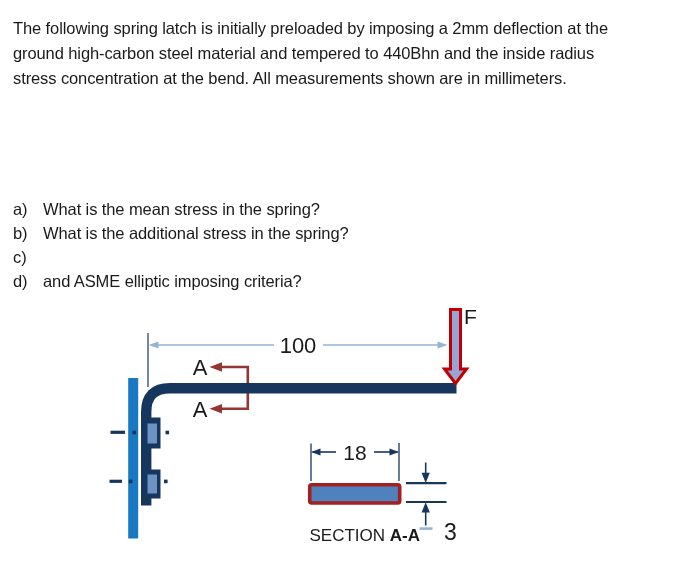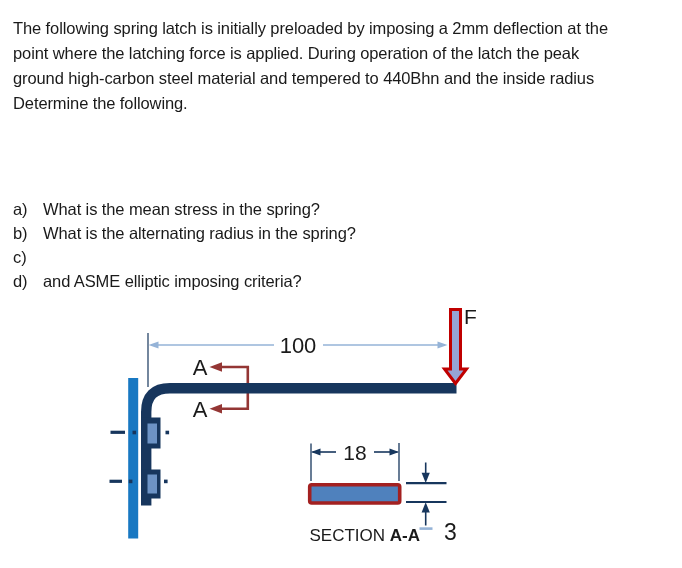--- a/index.html
+++ b/index.html
@@ -27,36 +27,35 @@
   .maroon-stroke { stroke:#943634; }
   .maroon-fill { fill:#943634; }
 </style>
 </head>
 <body>
 
 <div class="page">
 
   <div class="intro">
     <div class="tline">The following spring latch is initially preloaded by imposing a 2mm deflection at the</div>
-    <div class="tline">point where the latching force is applied. During operation of the latch the peak</div>
     <div class="tline">ground high-carbon steel material and tempered to 440Bhn and the inside radius</div>
-    <div class="tline">Determine the following.</div>
+    <div class="tline">stress concentration at the bend. All measurements shown are in millimeters.</div>
   </div>
 
   <div class="questions">
     <div class="q">
       <span class="qlabel">a)</span>
       <span class="qtext">
           <span class="qline">What is the mean stress in the spring?</span>
         </span>
     </div>
     <div class="q">
       <span class="qlabel">b)</span>
       <span class="qtext">
-          <span class="qline">What is the alternating radius in the spring?</span>
+          <span class="qline">What is the additional stress in the spring?</span>
         </span>
     </div>
     <div class="q">
       <span class="qlabel">c)</span>
     </div>
     <div class="q">
       <span class="qlabel">d)</span>
       <span class="qtext">
         <span class="qline">and ASME elliptic imposing criteria?</span>
       </span>

